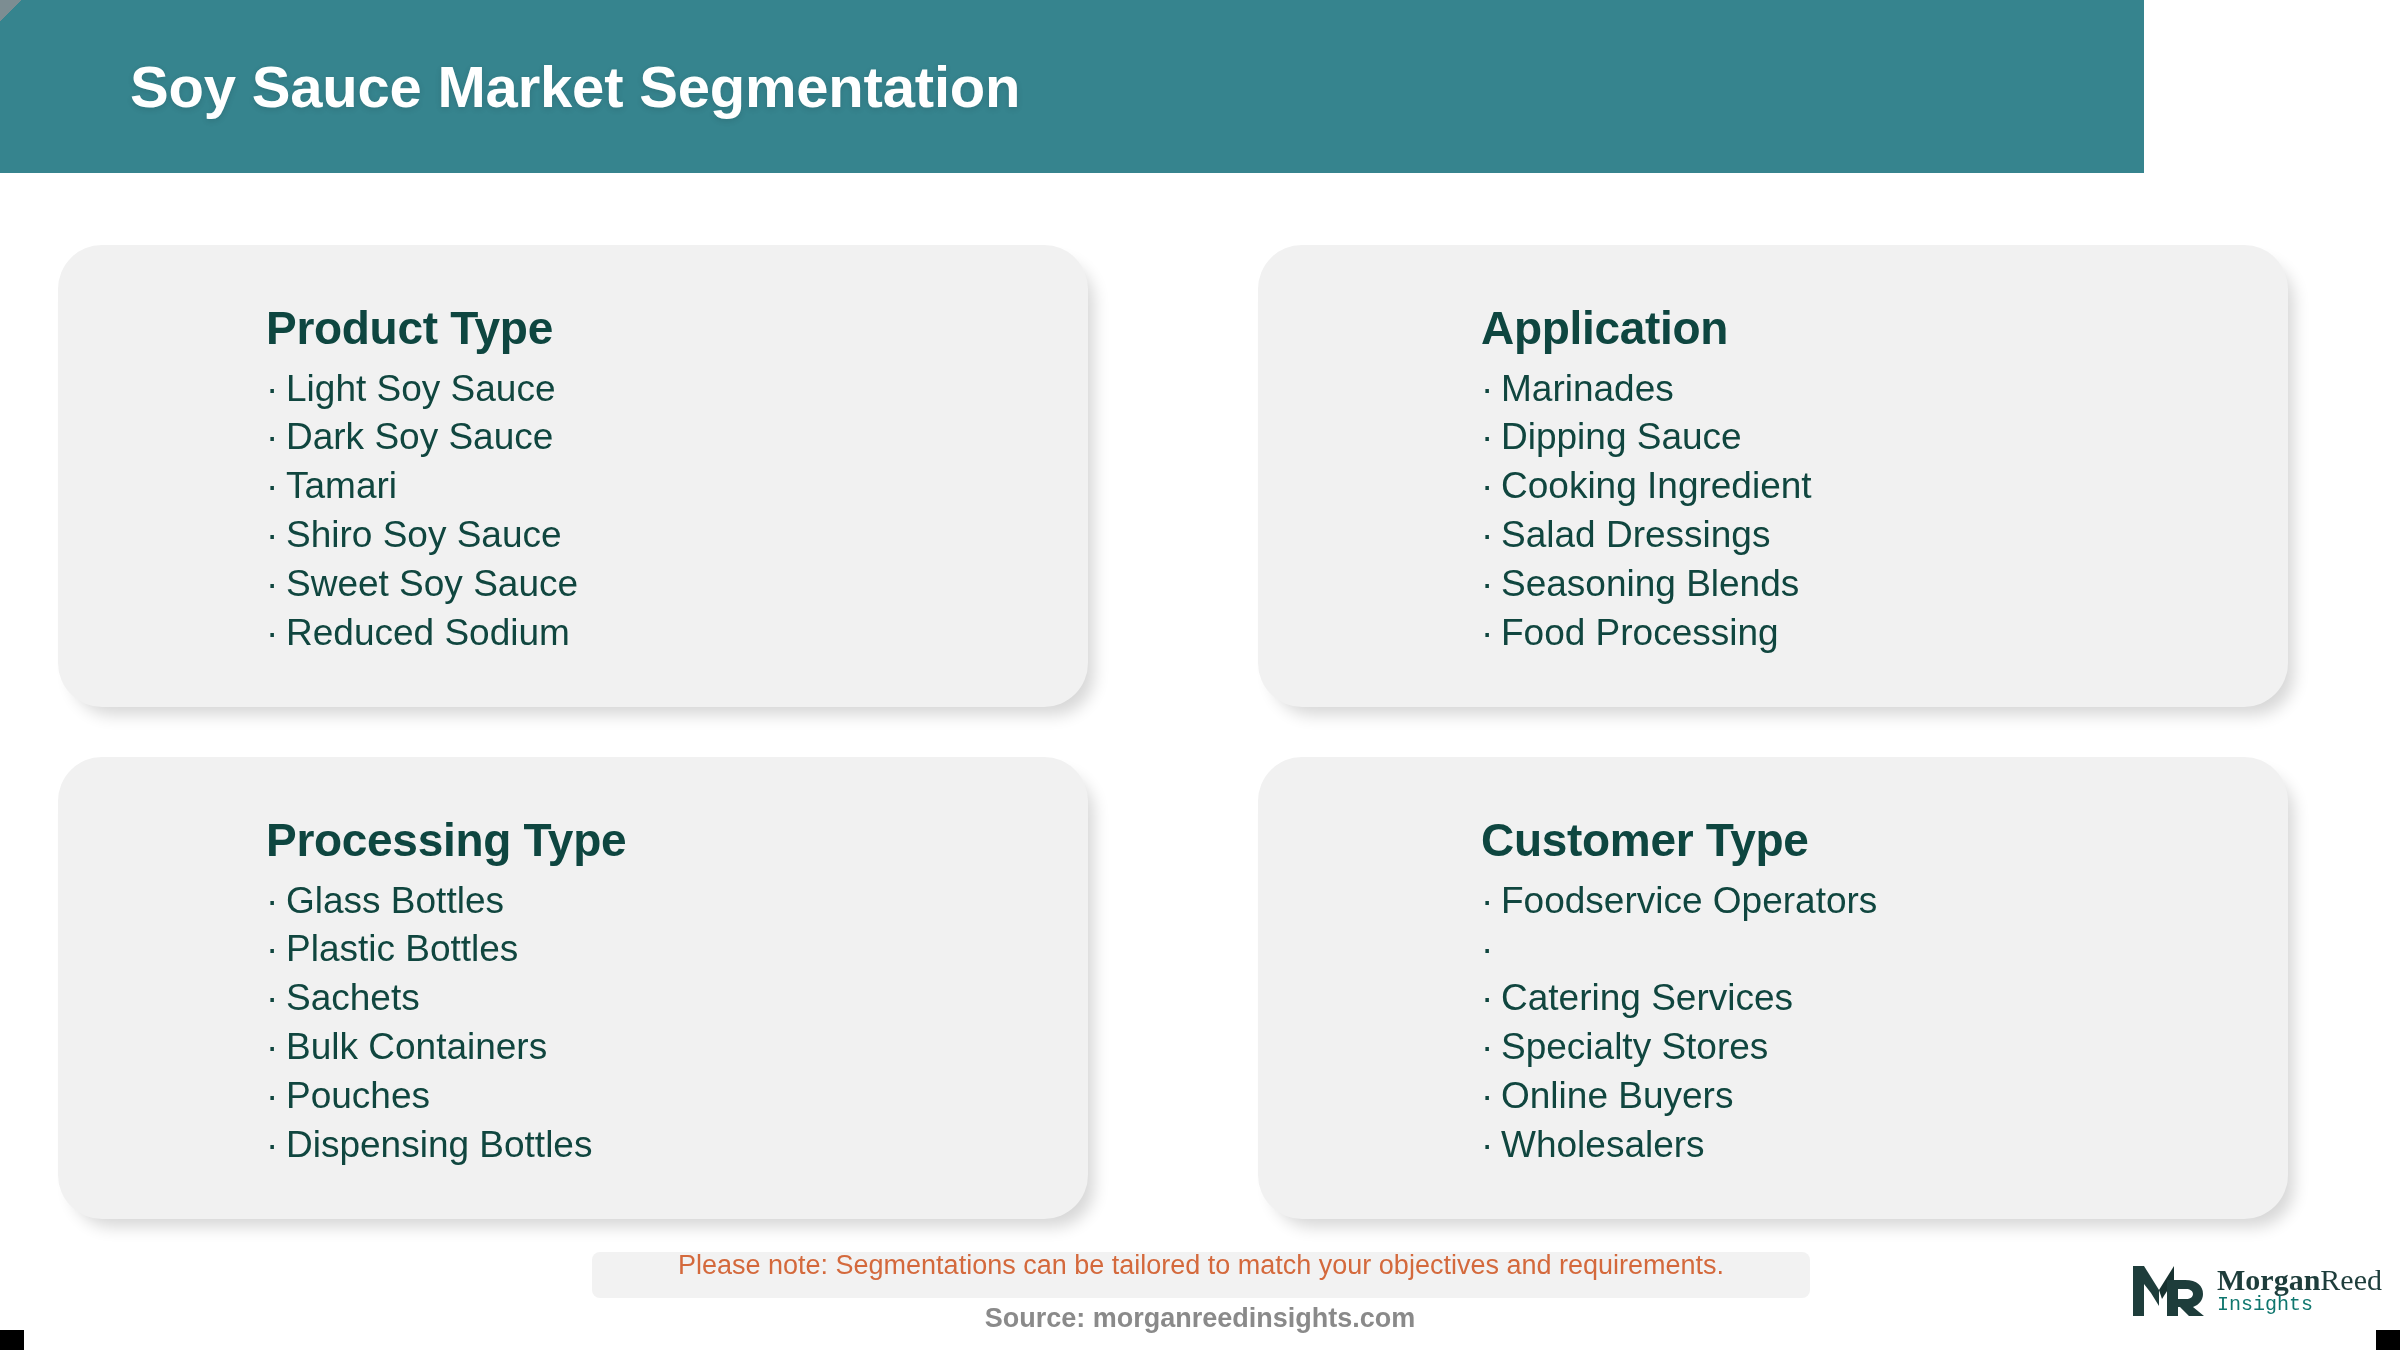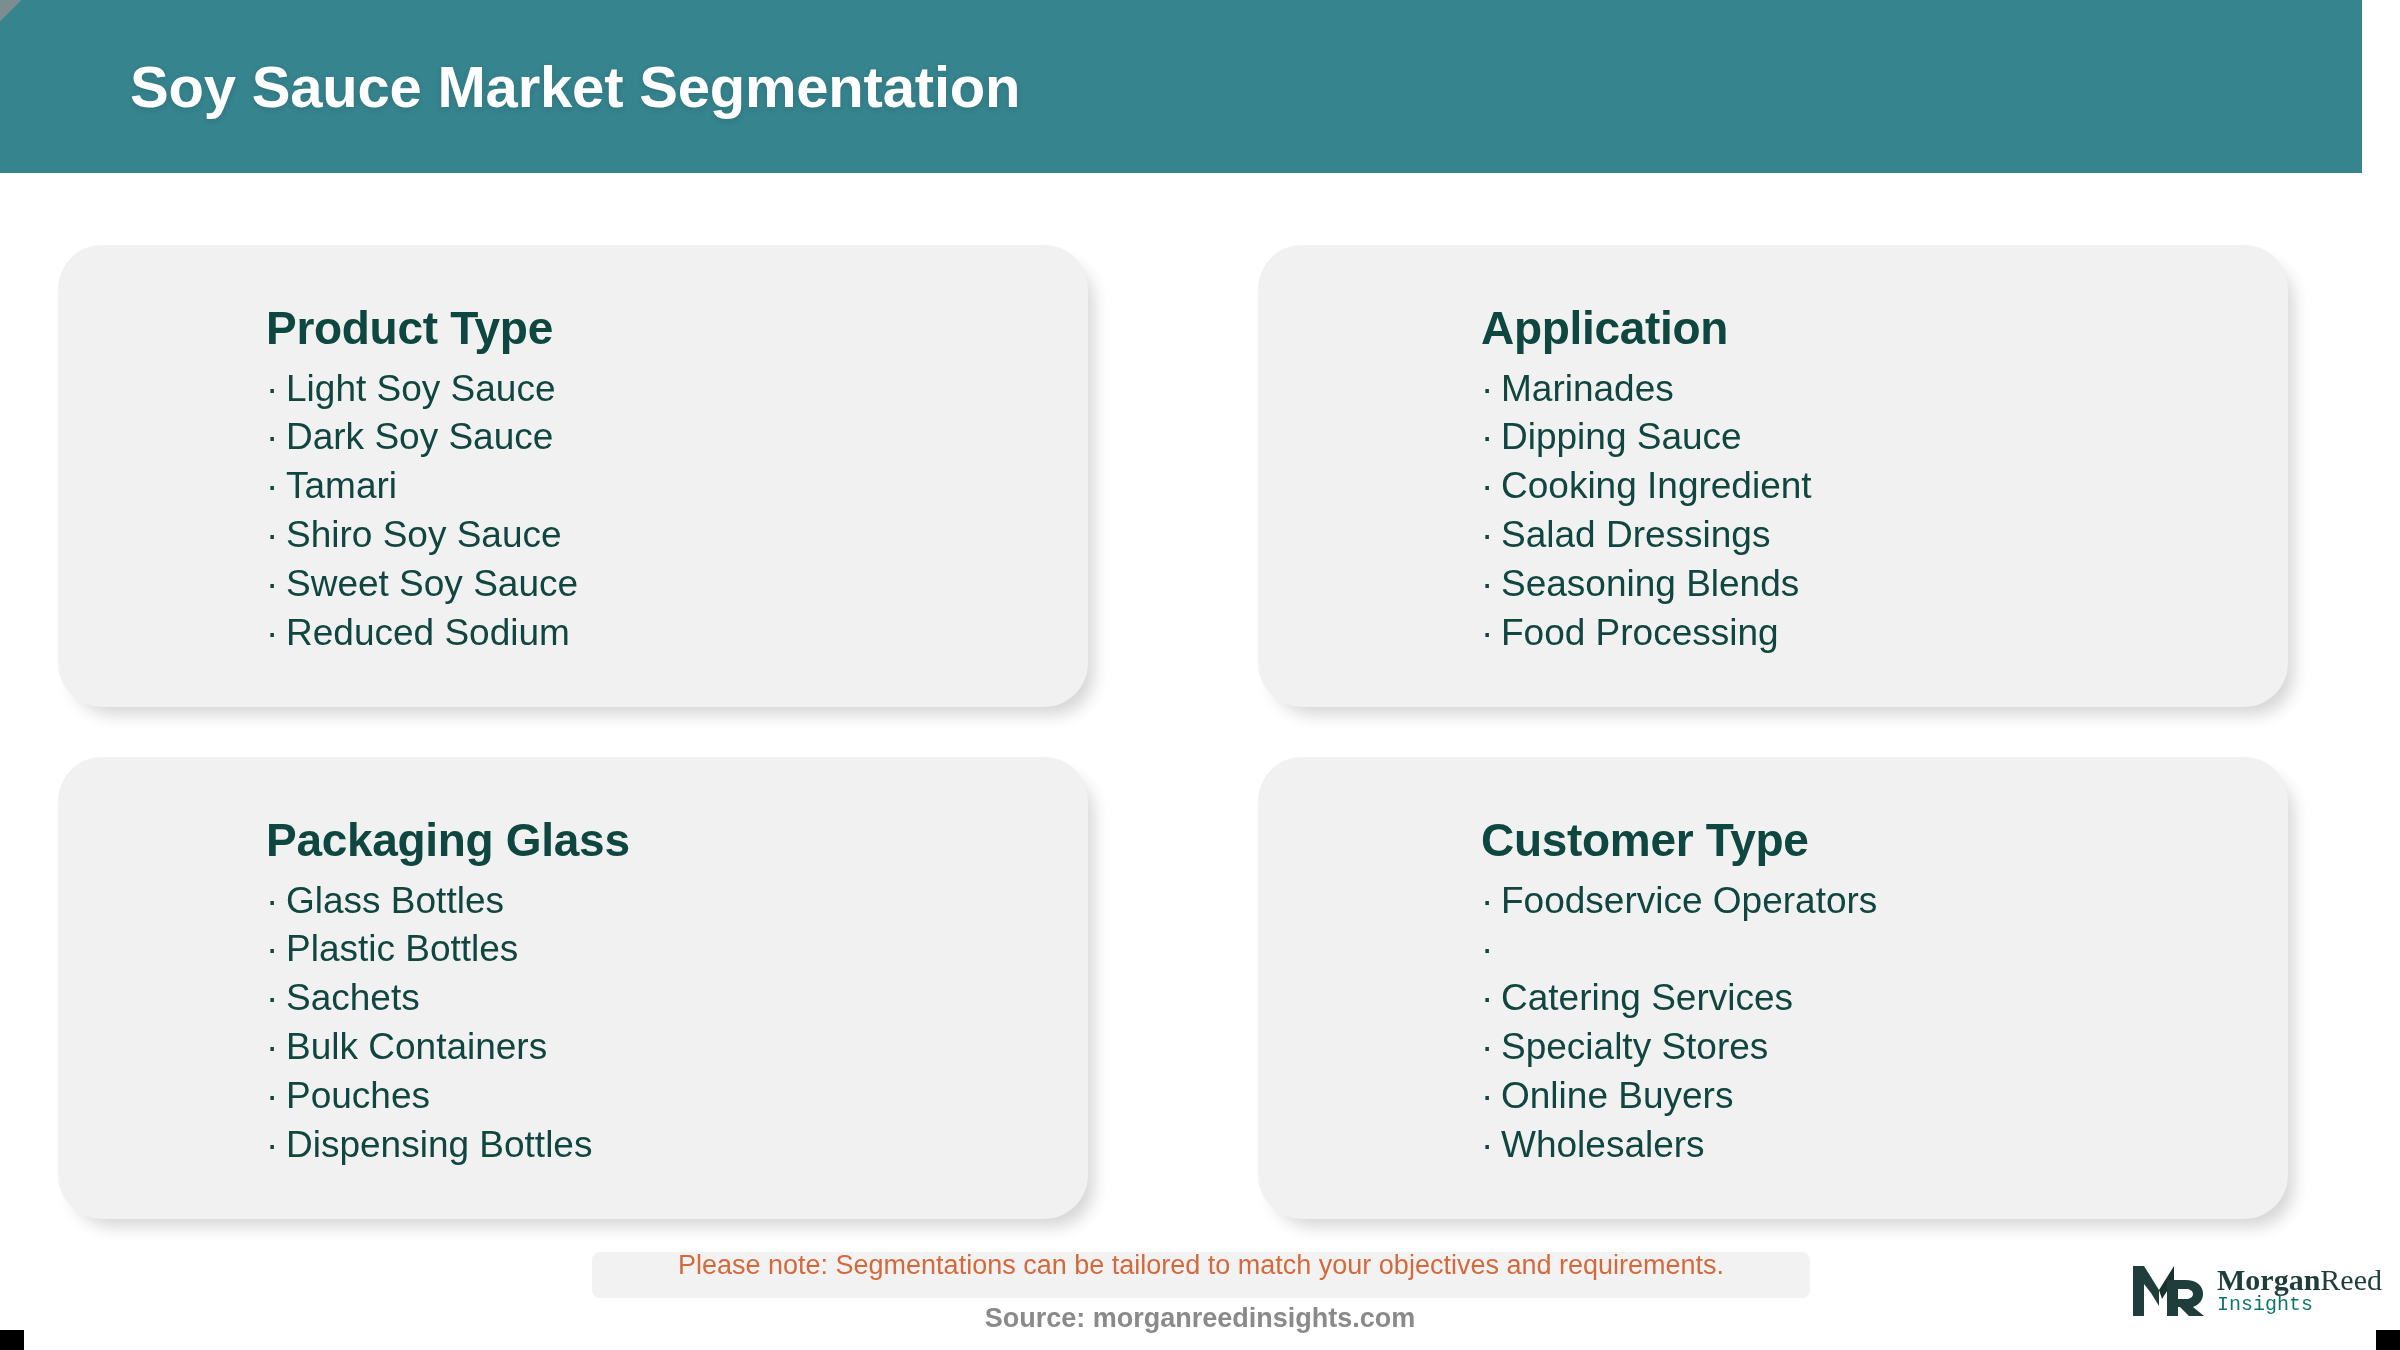--- a/index.html
+++ b/index.html
@@ -14,21 +14,21 @@
 
   body {
     font-family:"Liberation Sans", sans-serif;
     position:relative;
   }
 
   
   .header-banner{
     position:absolute;
     left:0; top:0;
-    width:2362px;
+    width:2144px;
     height:173px;
     background:#36848E;
     display:flex;
     align-items:center;
     z-index:2;
   }
   .header-title{
     margin-left:130px;
     color:#ffffff;
     font-size:58px;
@@ -257,21 +257,21 @@
         <li>
             <span class="bullet">·</span>
             <span>Food Processing</span>
           </li>
       </ul>
     </div>
   </div>
 
   <div class="seg-card col-left">
     <div class="card-inner">
-      <div class="card-title">Packaging Glass</div>
+      <div class="card-title">Processing Type</div>
       <ul class="card-list">
         <li>
             <span class="bullet">·</span>
             <span>Glass Bottles</span>
           </li>
         <li>
             <span class="bullet">·</span>
             <span>Plastic Bottles</span>
           </li>
         <li>

